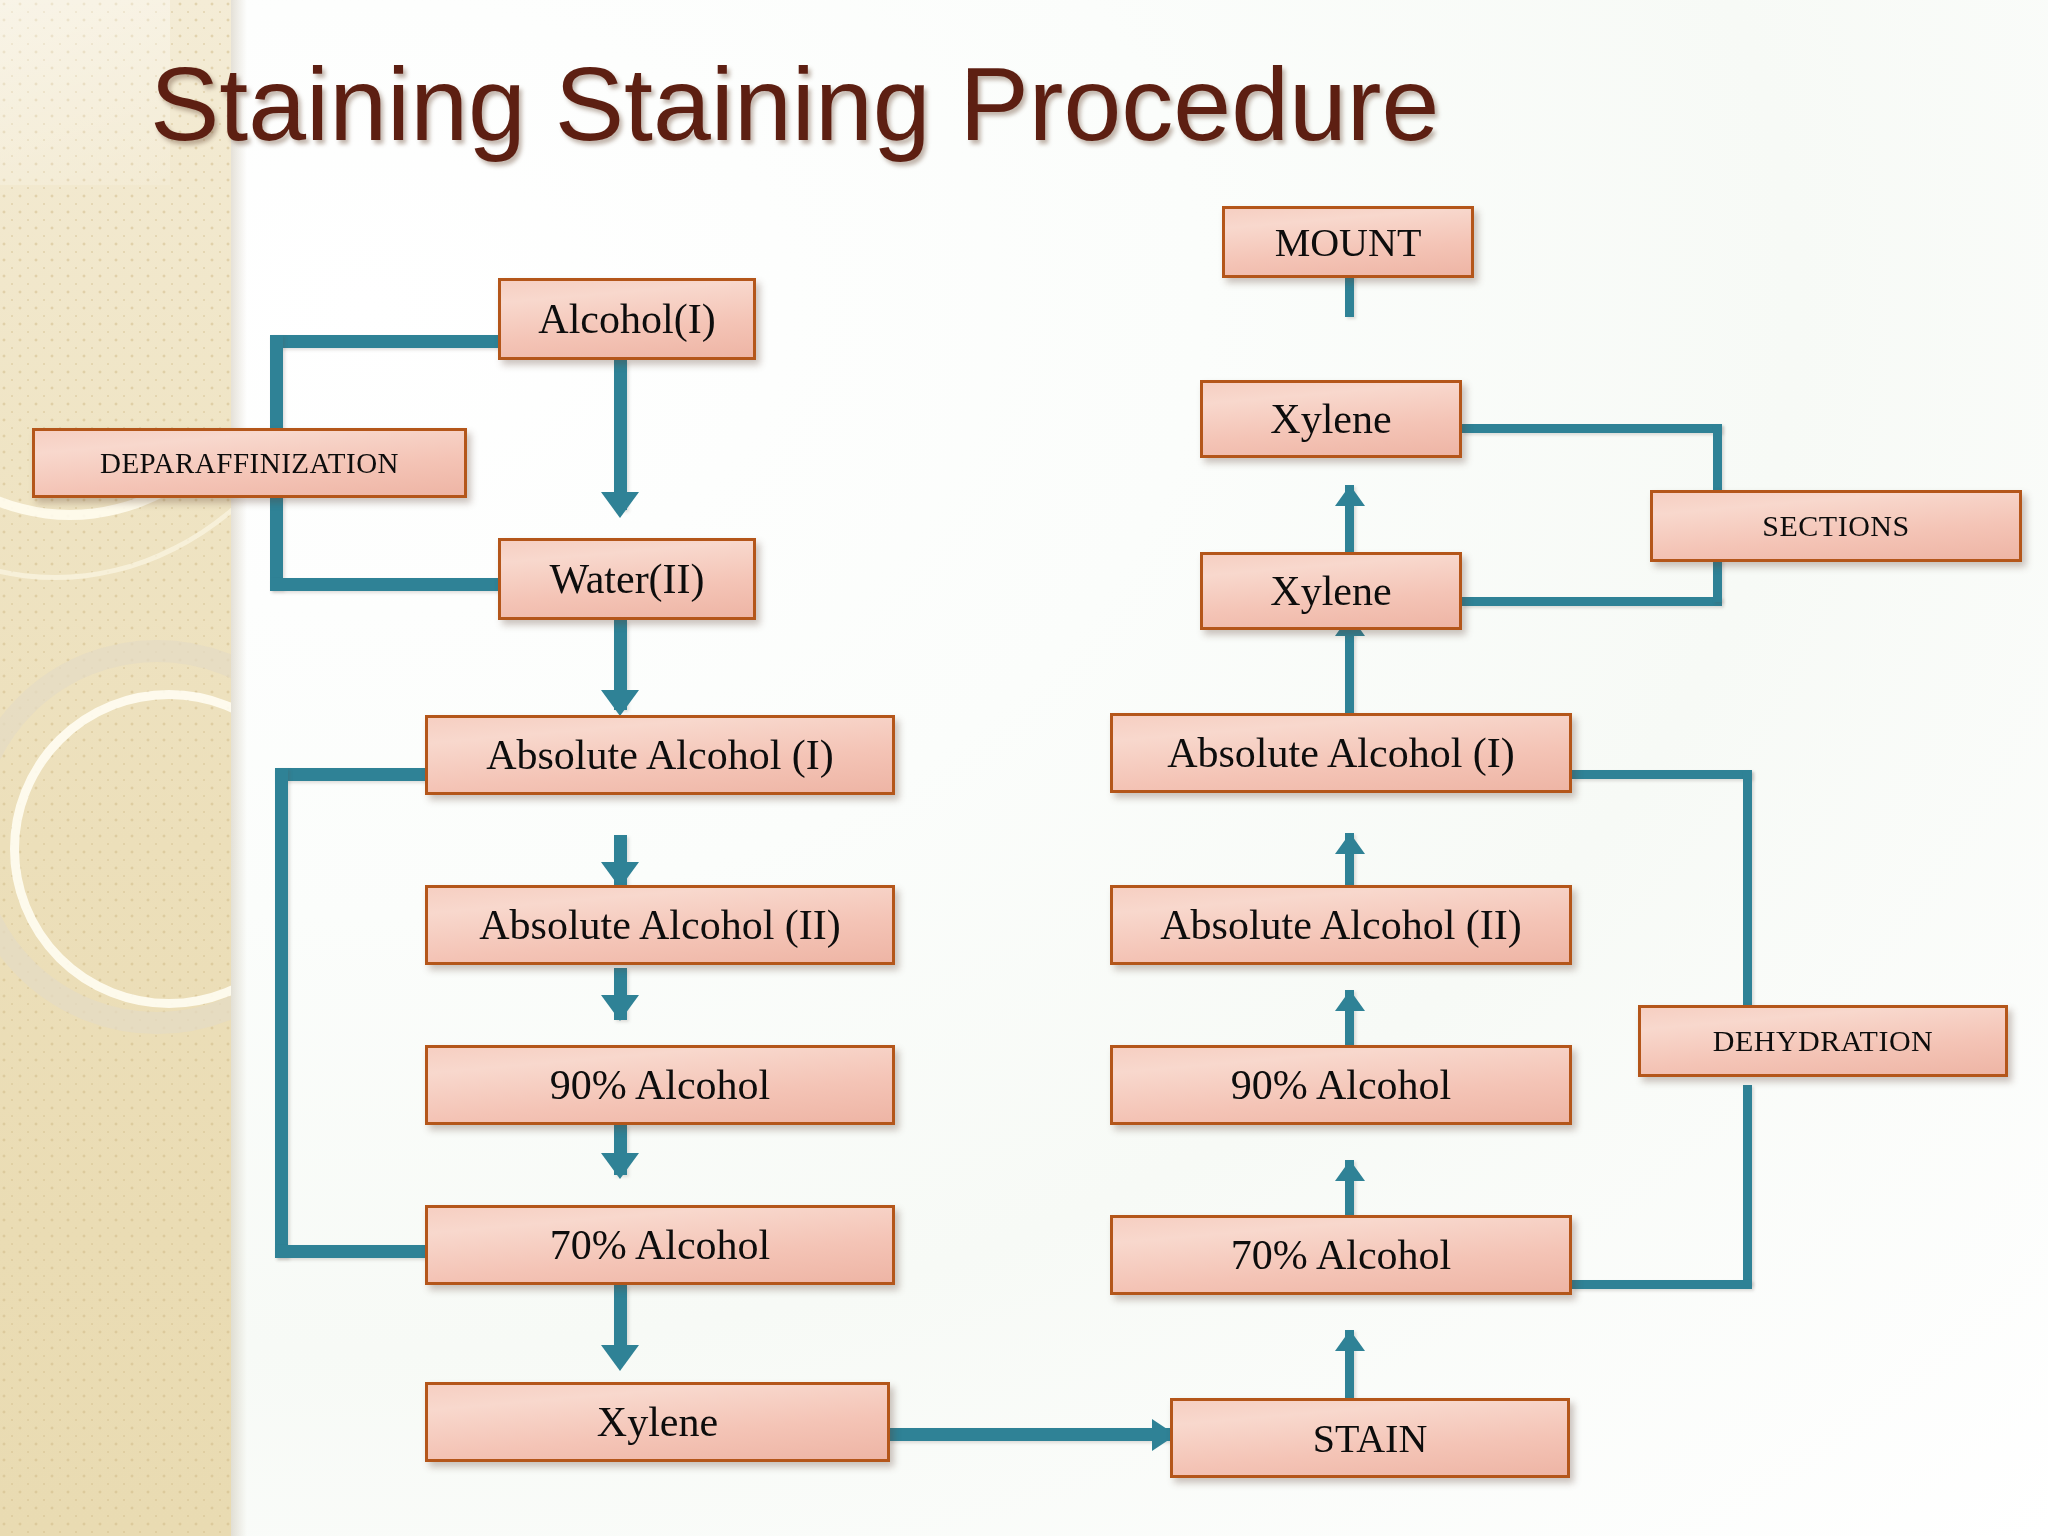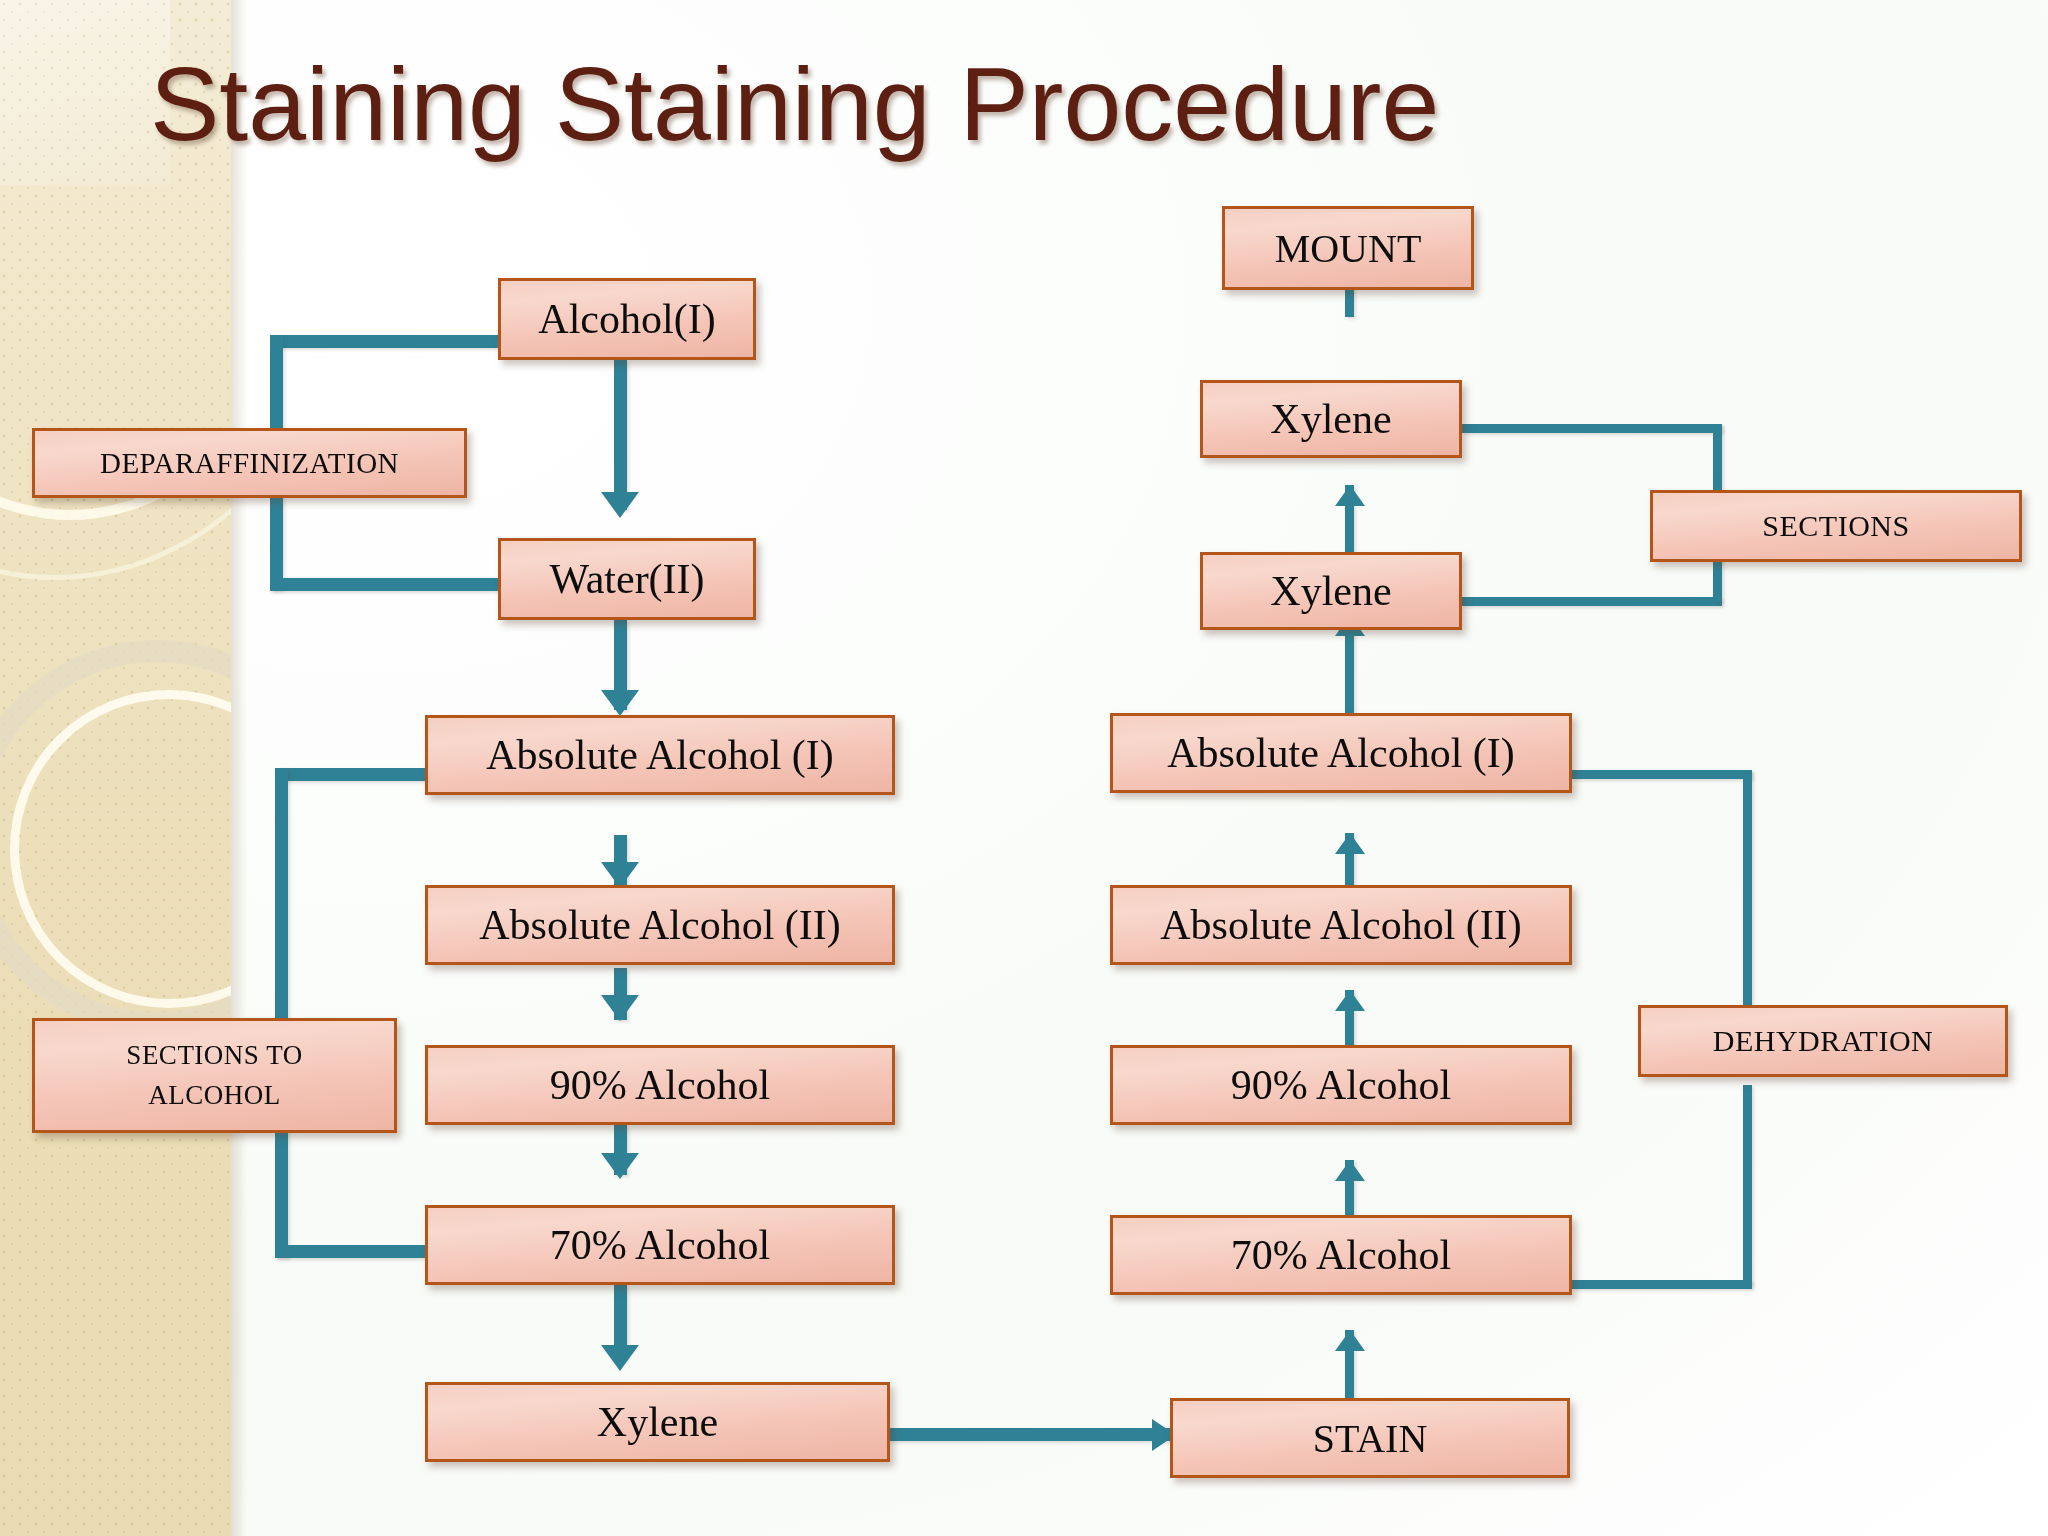--- a/index.html
+++ b/index.html
@@ -154,24 +154,20 @@
 
   <div class="seg hthin" style="left:1572px;top:770px;width:180px;"></div>
   <div class="seg vthin" style="left:1743px;top:770px;height:265px;"></div>
   <div class="seg vthin" style="left:1743px;top:1085px;height:200px;"></div>
   <div class="seg hthin" style="left:1572px;top:1280px;width:180px;"></div>
 
   <div class="box" style="left:32px;top:428px;width:435px;height:70px;font-size:29px;">
     <span class="lbl">DEPARAFFINIZATION</span>
   </div>
 
-  <div class="box" style="left:32px;top:1018px;width:365px;height:115px;font-size:27px;flex-direction:column;line-height:1.45;">
-    <span class="lbl">SECTIONS TO</span>
-    <span class="lbl">ALCOHOL</span>
-  </div>
 
   <div class="box" style="left:498px;top:278px;width:258px;height:82px;font-size:42px;">
     <span>Alcohol(I)</span>
   </div>
 
   <div class="box" style="left:498px;top:538px;width:258px;height:82px;font-size:42px;">
     <span>Water(II)</span>
   </div>
 
   <div class="box" style="left:425px;top:715px;width:470px;height:80px;font-size:42px;">
@@ -187,21 +183,21 @@
   </div>
 
   <div class="box" style="left:425px;top:1205px;width:470px;height:80px;font-size:42px;">
     <span>70% Alcohol</span>
   </div>
 
   <div class="box" style="left:425px;top:1382px;width:465px;height:80px;font-size:42px;">
     <span>Xylene</span>
   </div>
 
-  <div class="box" style="left:1222px;top:206px;width:252px;height:84px;font-size:40px;">
+  <div class="box" style="left:1222px;top:206px;width:252px;height:72px;font-size:40px;">
     <span>MOUNT</span>
   </div>
 
   <div class="box" style="left:1200px;top:380px;width:262px;height:78px;font-size:42px;">
     <span>Xylene</span>
   </div>
 
   <div class="box" style="left:1200px;top:552px;width:262px;height:78px;font-size:42px;">
     <span>Xylene</span>
   </div>

